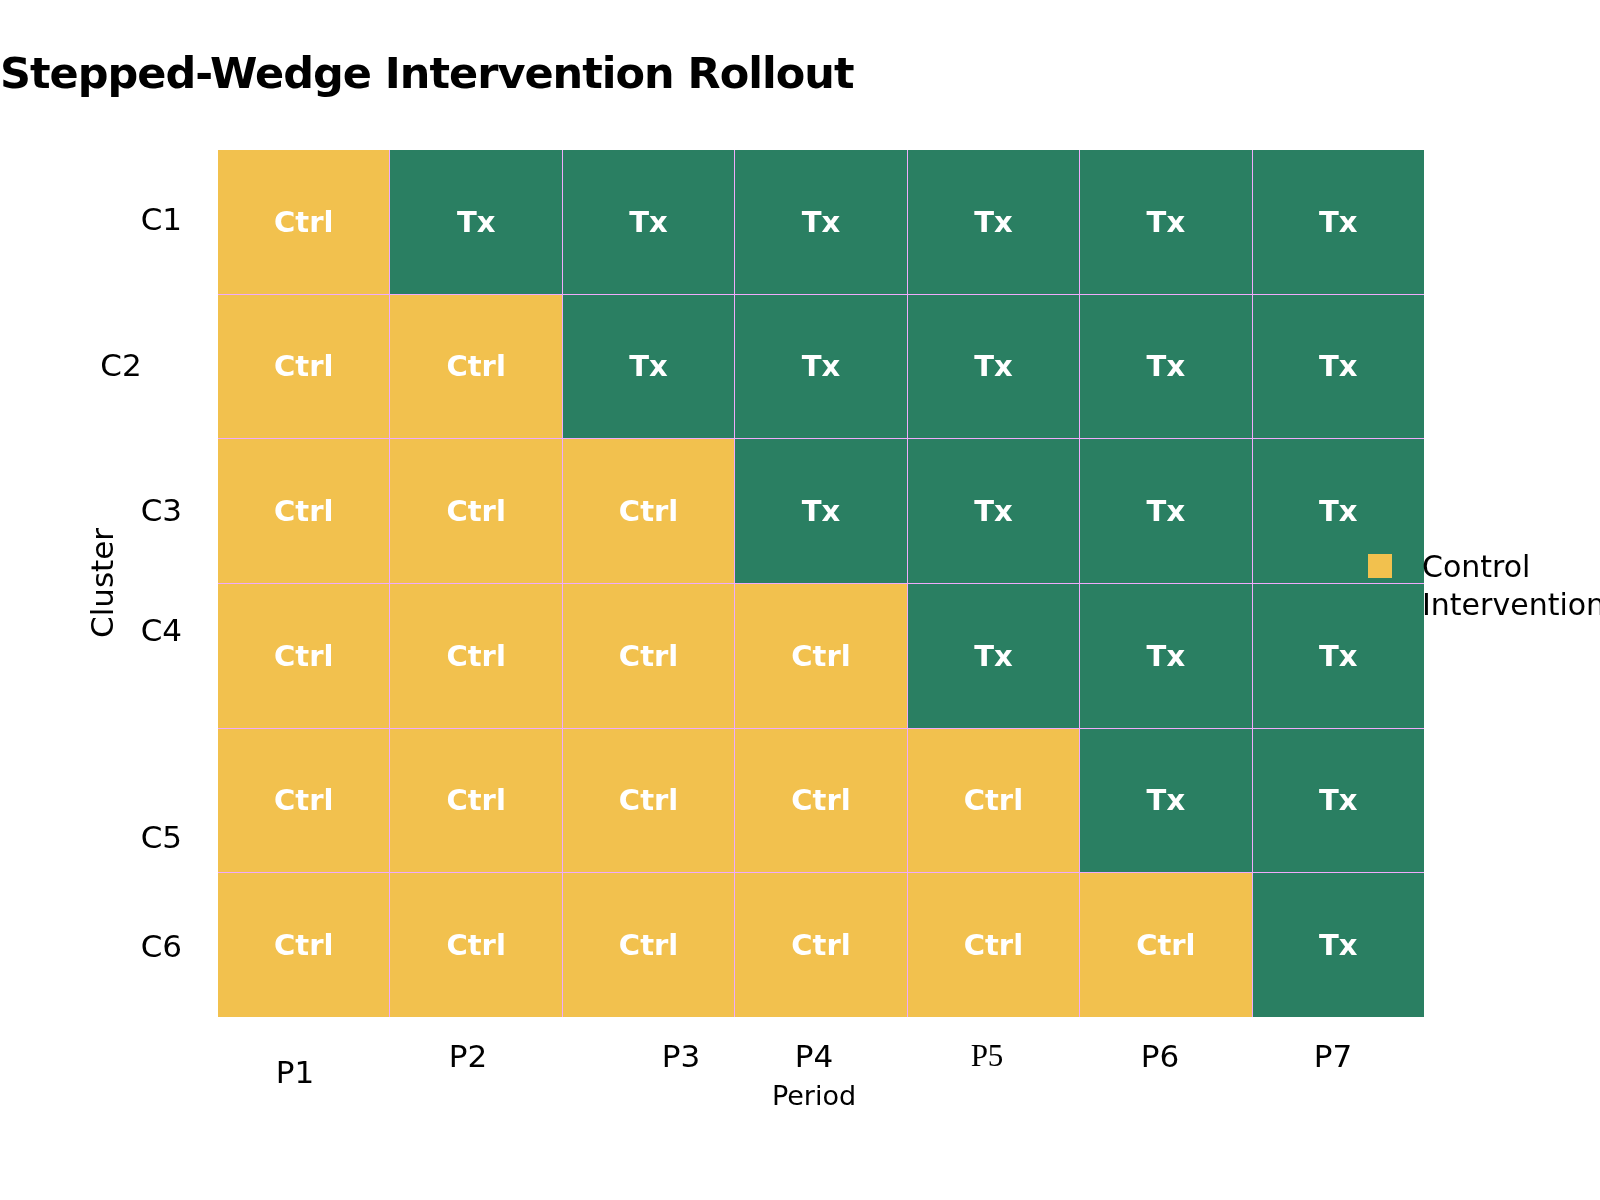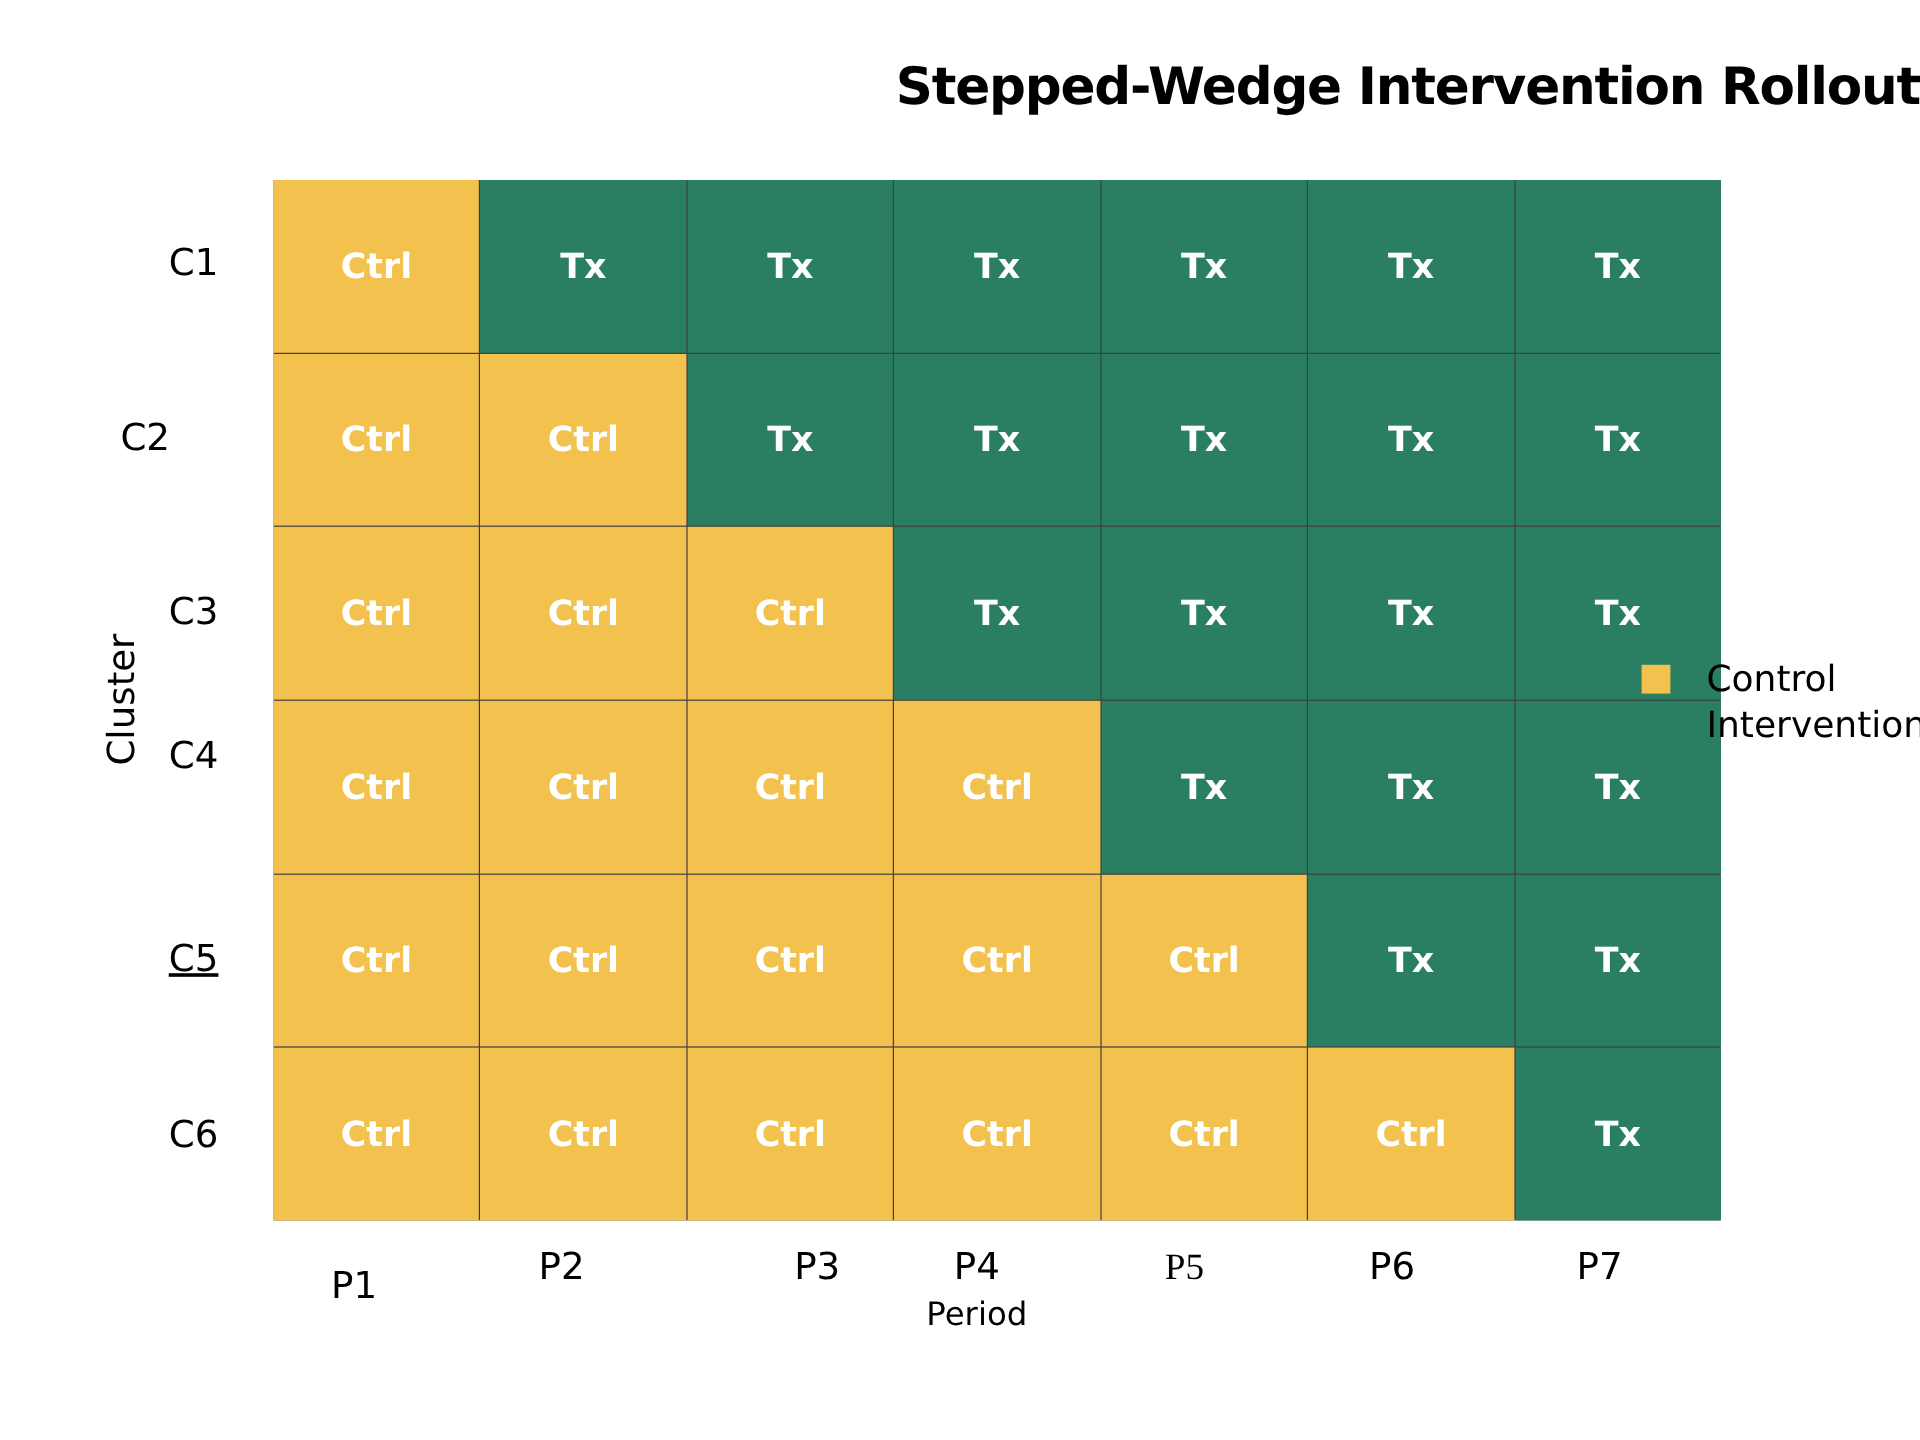--- a/index.html
+++ b/index.html
@@ -17,37 +17,37 @@
   }
   .figure {
     position: absolute;
     inset: 0;
   }
   .chart-title {
     position: absolute;
     top: 48px;
     left: 0;
     width: 1600px;
-    text-align: right;
+    text-align: left;
     font-size: 43px;
     font-weight: bold;
     letter-spacing: -1px;
     white-space: nowrap;
   }
   .heatmap-grid {
     position: absolute;
-    left: 228px;
+    left: 218px;
     top: 150px;
     width: 1206px;
     height: 867px;
     display: grid;
     grid-template-columns: repeat(7, 1fr);
     grid-template-rows: repeat(6, 1fr);
     gap: 1px;
-    background: #404040;
+    background: #f0abfc;
   }
   .cell {
     display: flex;
     align-items: center;
     justify-content: center;
     color: #ffffff;
     font-weight: bold;
     font-size: 29px;
   }
   .xtick {
@@ -109,21 +109,21 @@
 
   <div class="chart-title">Stepped-Wedge Intervention Rollout</div>
 
   <div class="y-axis-label">Cluster</div>
 
   <div id="yticks">
       <div class="ytick" style="top: 201.2px;">C1</div>
       <div class="ytick" style="top: 346.53px; text-align: center;">C2</div>
       <div class="ytick" style="top: 491.86px;">C3</div>
       <div class="ytick" style="top: 612px;">C4</div>
-      <div class="ytick" style="top: 781px; text-decoration: underline;">C5</div>
+      <div class="ytick" style="top: 819px;">C5</div>
       <div class="ytick" style="top: 927.85px;">C6</div>
     </div>
 
   <div id="heatmap" class="heatmap-grid">
       <div class="cell" style="background: rgb(242, 193, 78); color: rgb(255, 255, 255);">Ctrl</div>
       <div class="cell" style="background: rgb(42, 127, 98); color: rgb(255, 255, 255);">Tx</div>
       <div class="cell" style="background: rgb(42, 127, 98); color: rgb(255, 255, 255);">Tx</div>
       <div class="cell" style="background: rgb(42, 127, 98); color: rgb(255, 255, 255);">Tx</div>
       <div class="cell" style="background: rgb(42, 127, 98); color: rgb(255, 255, 255);">Tx</div>
       <div class="cell" style="background: rgb(42, 127, 98); color: rgb(255, 255, 255);">Tx</div>

